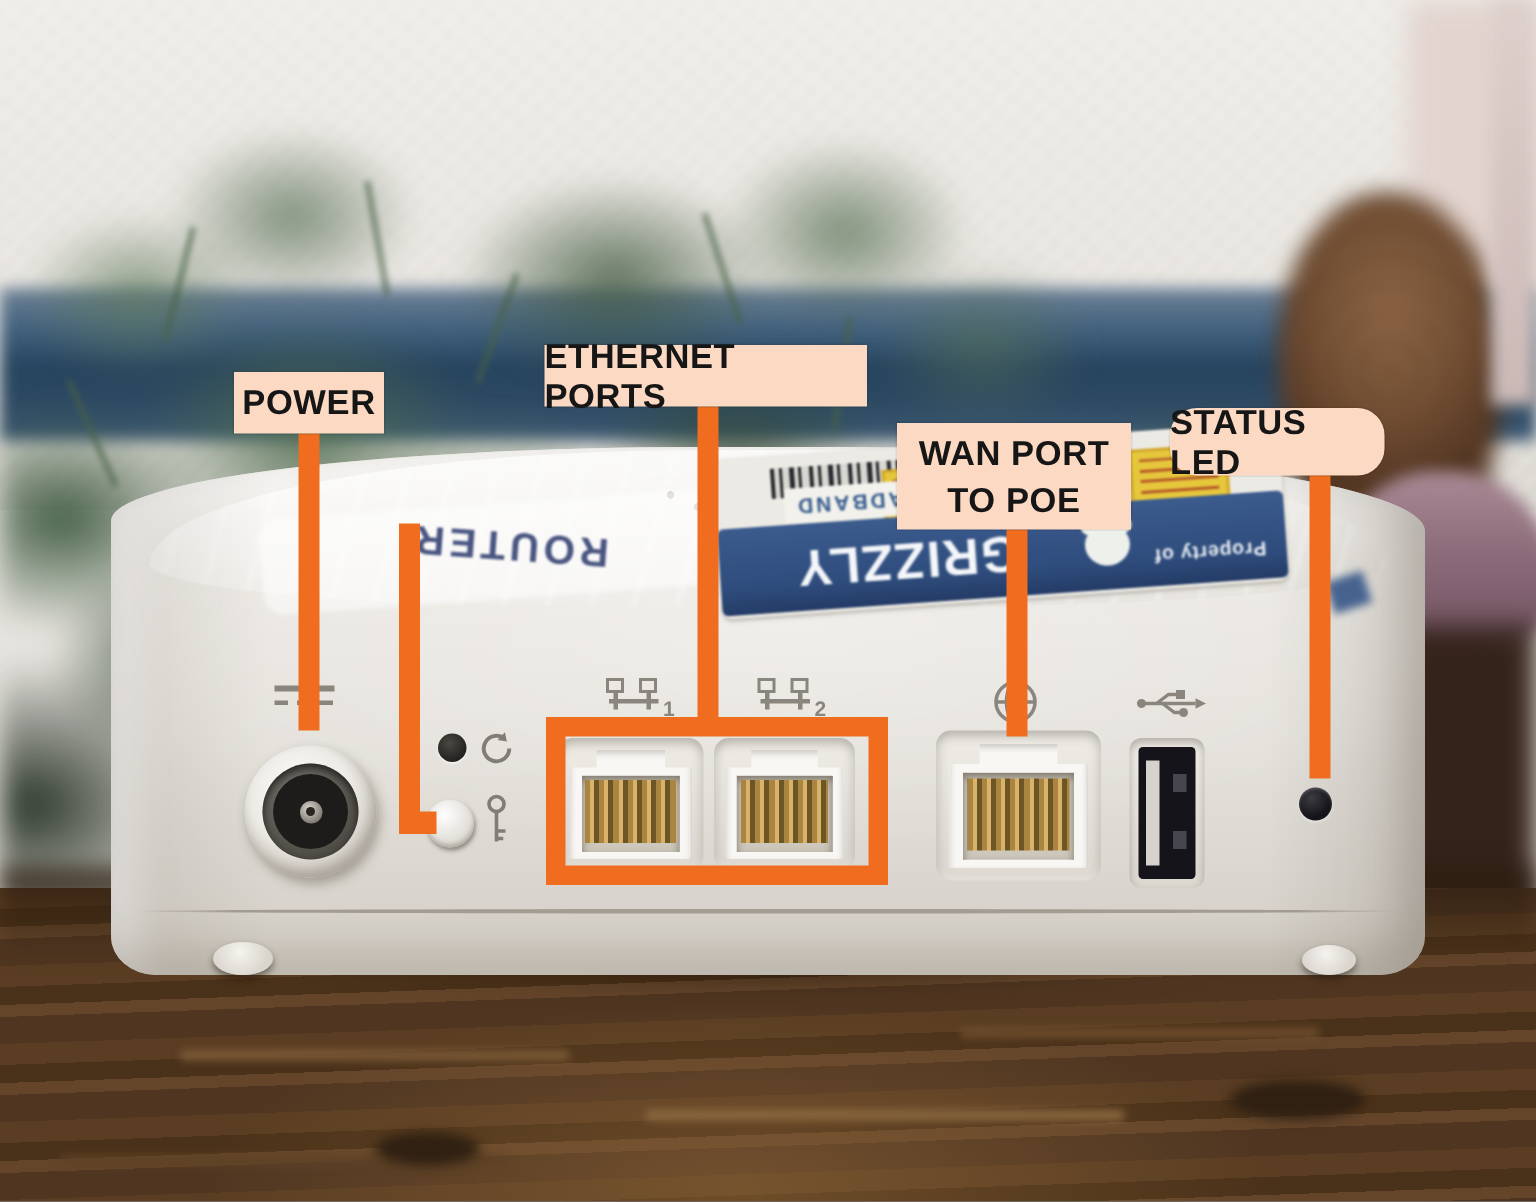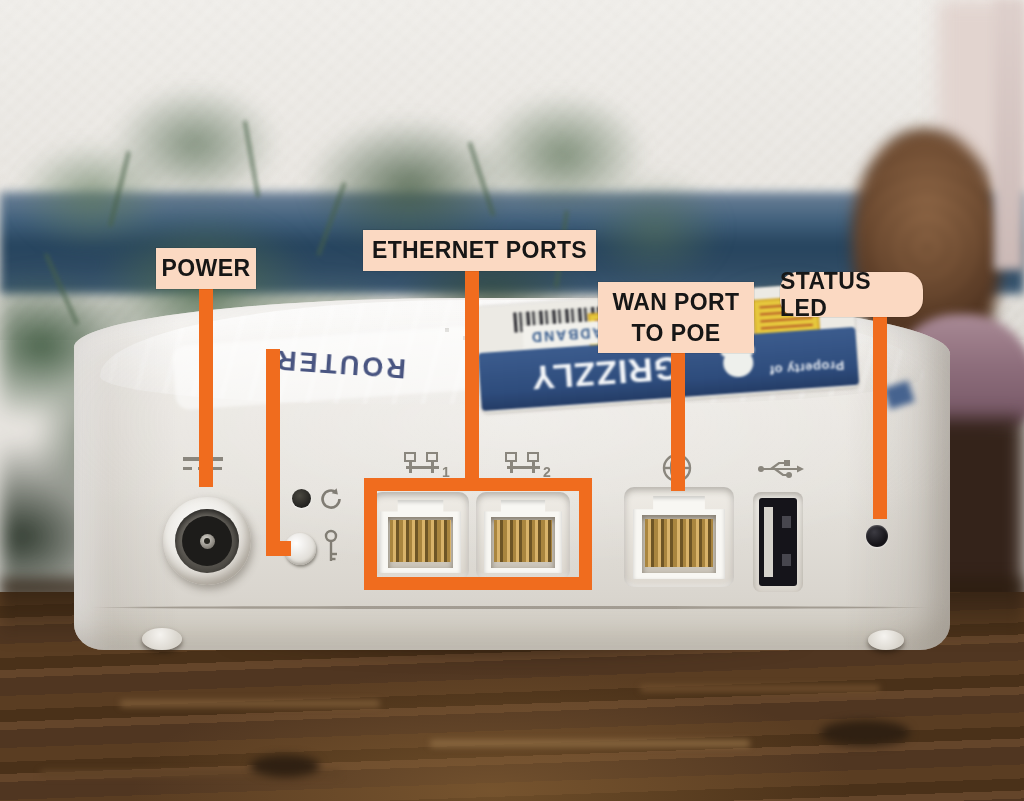--- a/index.html
+++ b/index.html
@@ -178,21 +178,21 @@
 
   
   .callout-box{position:absolute;z-index:30;display:flex;align-items:center;justify-content:center;
     background:var(--callout-label-bg,#FBD9C2);color:var(--callout-label-text,#161616);
     font-weight:bold;font-size:23px;letter-spacing:.4px;box-shadow:0 0 0 1px rgba(0,0,0,.07);}
   .callout-line{position:absolute;z-index:29;width:14px;background:var(--callout-accent,#F06C1E);}
   .eth-rect{position:absolute;left:364px;top:478px;width:228px;height:112px;z-index:29;
     border:13px solid var(--callout-accent,#F06C1E);}
   .box-power{left:156px;top:248px;width:100px;height:41px;}
   .box-wps{left:258px;top:308px;width:172px;height:41px;}
-  .box-eth{left:363px;top:230px;width:233px;height:41px;text-align:right;}
+  .box-eth{left:363px;top:230px;width:215px;height:41px;}
   .box-wan{left:598px;top:282px;width:156px;height:71px;flex-direction:column;line-height:31px;}
   .box-status{left:780px;top:272px;width:143px;height:45px;border-radius:18px;}
   .line-power{left:199px;top:289px;height:198px;}
   .line-wps{left:266px;top:349px;height:207px;}
   .wps-foot{left:266px;top:541px;height:15px;width:25px;}
   .line-eth{left:465px;top:271px;height:211px;}
   .line-wan{left:671px;top:353px;height:138px;}
   .line-status{left:873px;top:317px;height:202px;}
 </style>
 </head>

